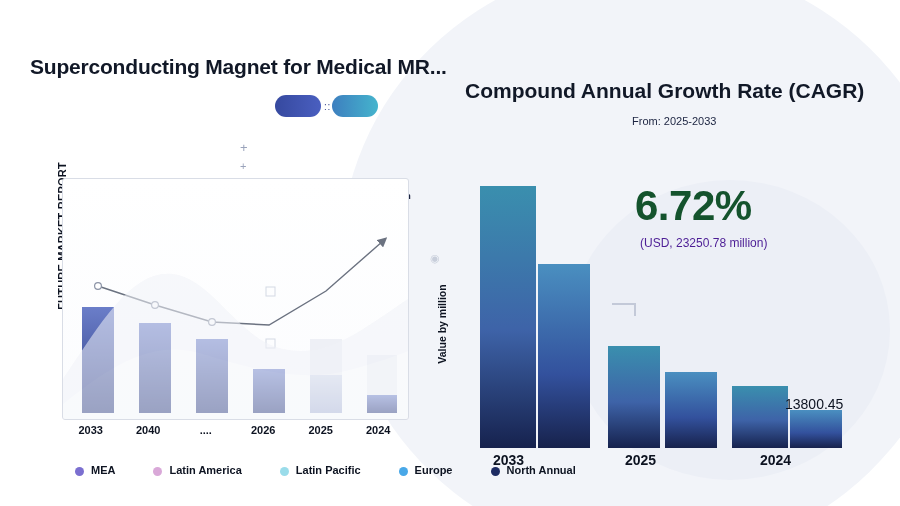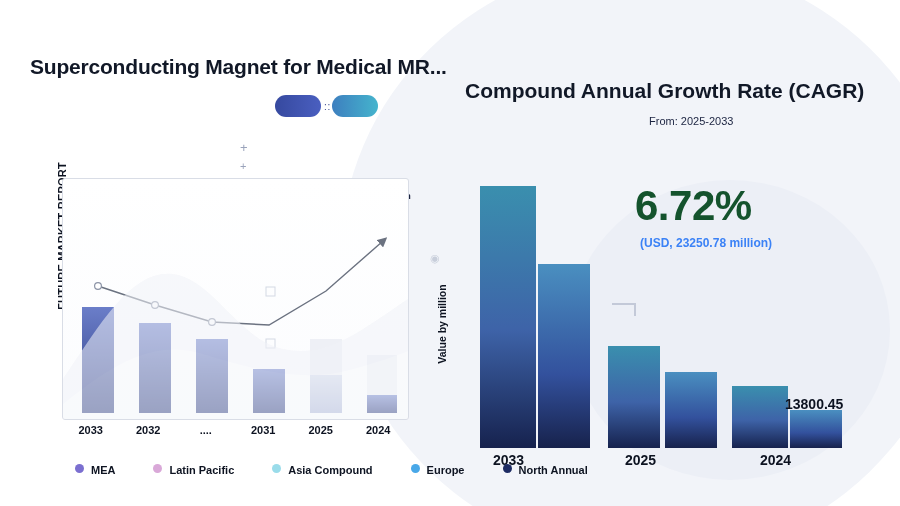--- a/index.html
+++ b/index.html
@@ -220,21 +220,21 @@
   .bottom-legend {
     position: absolute;
     left: 75px;
     top: 464px;
     display: flex;
     align-items: center;
     z-index: 3;
   }
   .bl-item {
     display: flex;
-    align-items: flex-start;
+    align-items: flex-end;
     margin-right: 38px;
   }
   .bl-dot {
     width: 9px;
     height: 9px;
     border-radius: 50%;
     margin-right: 7px;
   }
   .bl-label {
     font-size: 11px;
@@ -258,51 +258,51 @@
     left: 5px;
     top: 55px;
     width: 430px;
     font-size: 21px;
     font-weight: bold;
     color: #111827;
     white-space: nowrap;
   }
   .right-sub {
     position: absolute;
-    left: 143px;
+    left: 126px;
     top: 91px;
     font-size: 11px;
     color: #1b2340;
     font-weight: normal;
     padding-left: 46px;
   }
   .cagr-value {
     position: absolute;
     left: 175px;
     top: 158px;
     font-size: 42px;
     font-weight: bold;
     color: #14532d;
     letter-spacing: -0.5px;
   }
   .cagr-note {
     position: absolute;
     left: 180px;
     top: 212px;
     font-size: 12px;
-    font-weight: bold;
-    color: #3b82f6;
+    font-weight: normal;
+    color: #4c1d95;
     text-align: center;
   }
   .value-callout {
     position: absolute;
     left: 325px;
     top: 372px;
     font-size: 14px;
-    font-weight: bold;
+    font-weight: normal;
     color: #0d1321;
   }
   .right-x-labels {
     position: absolute;
     left: 0;
     top: 428px;
     width: 440px;
   }
   .right-x-labels div {
     position: absolute;
@@ -381,23 +381,23 @@
         <rect x="203" y="160" width="9" height="9" fill="none" stroke="#d4d9e4" stroke-width="1"></rect>
       </svg>
     </div>
 
     <div class="faint-icon" style="left:430px; top:252px;">◉</div>
 
     <div class="y-axis-title2">Value by million</div>
 
     <div class="x-labels">
       <div>2033</div>
-      <div>2032</div>
+      <div>2040</div>
       <div>....</div>
-      <div>2031</div>
+      <div>2026</div>
       <div>2025</div>
       <div>2024</div>
     </div>
   </div>
 
   <div class="right-panel">
 
     <div class="right-title">Compound Annual Growth Rate (CAGR)</div>
     <div class="right-sub">From: 2025-2033</div>
 
@@ -438,25 +438,25 @@
     </div>
   </div>
 
   <div class="bottom-legend">
     <div class="bl-item">
       <div class="bl-dot" style="background:#7b6fd0;"></div>
       <div class="bl-label">MEA</div>
     </div>
     <div class="bl-item">
       <div class="bl-dot" style="background:#d9a8d8;"></div>
-      <div class="bl-label">Latin Pacific</div>
+      <div class="bl-label">Latin America</div>
     </div>
     <div class="bl-item">
       <div class="bl-dot" style="background:#9adcea;"></div>
-      <div class="bl-label">Asia Compound</div>
+      <div class="bl-label">Latin Pacific</div>
     </div>
     <div class="bl-item">
       <div class="bl-dot" style="background:#49a8e8;"></div>
       <div class="bl-label">Europe</div>
     </div>
     <div class="bl-item">
       <div class="bl-dot" style="background:#1d2b63;"></div>
       <div class="bl-label">North Annual</div>
     </div>
   </div>

